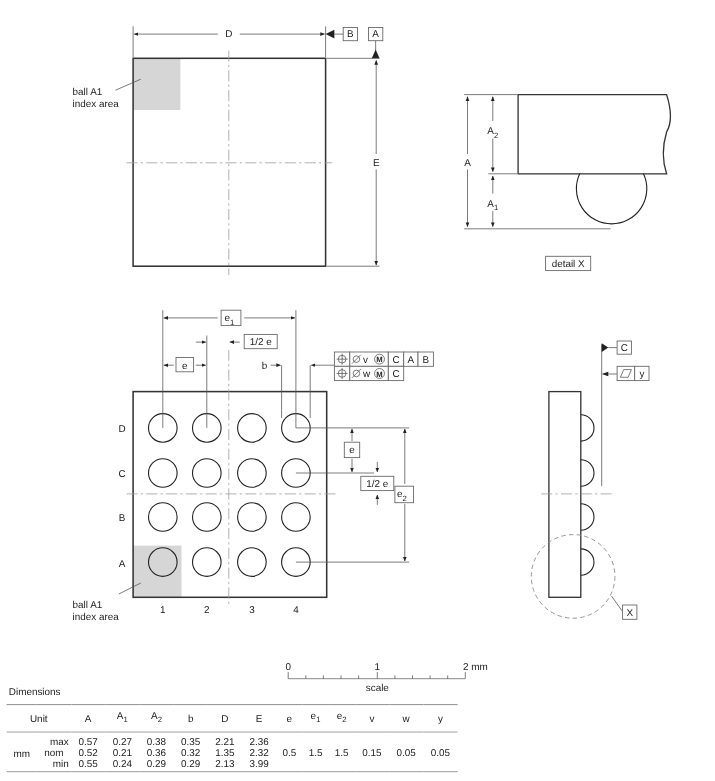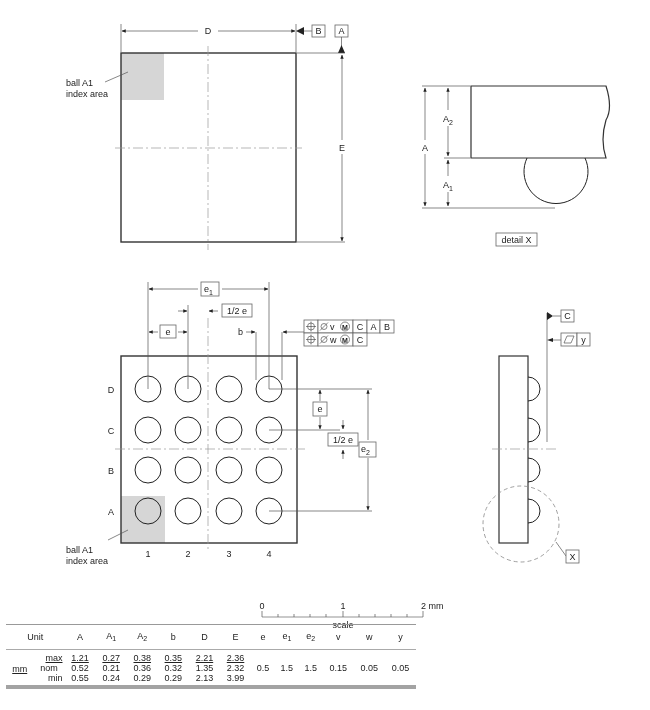--- a/index.html
+++ b/index.html
@@ -14,22 +14,22 @@
   .cl  { fill:none; stroke:#999; stroke-width:0.7; stroke-dasharray:10 3 2 3; }
   .ball{ fill:none; stroke:#222; stroke-width:1; }
   .idx { fill:#d6d6d6; }
   .arr { fill:#222; }
   #dims { position:absolute; left:6px; top:624px; width:410px; font-size:9px; }
   #dims .title { margin-left:2px; margin-bottom:6px; }
   #dims table { border-collapse:collapse; width:410px; }
   #dims th, #dims td { font-weight:normal; text-align:center; padding:0 2px; white-space:nowrap; line-height:10px; }
   #dims thead tr { border-top:1.5px solid #999; border-bottom:1.5px solid #aaa; }
   #dims thead th { height:24px;text-align:center; }
-  #dims tbody tr:last-child { border-bottom:4px solid #a3a3a3; }
-  #dims tbody tr:first-child td { padding-top:3px;text-decoration:underline; }
+  #dims tbody tr:last-child { border-bottom:1px solid #a3a3a3; }
+  #dims tbody tr:first-child td { padding-top:3px; }
   #dims tbody tr:last-child td { padding-bottom:2px; }
   sub { font-size:7px; vertical-align:-2px; }
 </style>
 </head>
 <body>
 
 <svg width="650" height="710" viewBox="0 0 650 710">
   <defs>
     <marker id="ah" viewBox="0 0 10 10" refX="9" refY="5" markerWidth="6" markerHeight="6" orient="auto-start-reverse">
       <path d="M0,1 L10,5 L0,9 z" class="arr"></path>
@@ -253,20 +253,21 @@
     <line class="thin" x1="407" y1="614" x2="407" y2="617"></line>
     <line class="thin" x1="423" y1="611" x2="423" y2="617"></line>
     <text class="lbl" x="262" y="609" text-anchor="middle">0</text>
     <text class="lbl" x="343" y="609" text-anchor="middle">1</text>
     <text class="lbl" x="421" y="609">2 mm</text>
     <text class="lbl" x="343" y="628" text-anchor="middle">scale</text>
   </g>
 </svg>
 
 <div id="dims">
+  <div class="title">Dimensions</div>
   <table>
     <thead>
       <tr>
         <th colspan="2">Unit</th>
         <th>A</th>
         <th>A<sub>1</sub></th>
         <th>A<sub>2</sub></th>
         <th>b</th>
         <th>D</th>
         <th>E</th>
@@ -275,21 +276,21 @@
         <th>e<sub>2</sub></th>
         <th>v</th>
         <th>w</th>
         <th>y</th>
       </tr>
     </thead>
     <tbody id="dims-body">
         <tr>
           <td rowspan="3">mm</td>
           <td style="text-align: right;">max</td>
-          <td>1.21</td>
+          <td>0.57</td>
           <td>0.27</td>
           <td>0.38</td>
           <td>0.35</td>
           <td>2.21</td>
           <td>2.36</td>
           <td></td>
           <td></td>
           <td></td>
           <td></td>
           <td></td>

